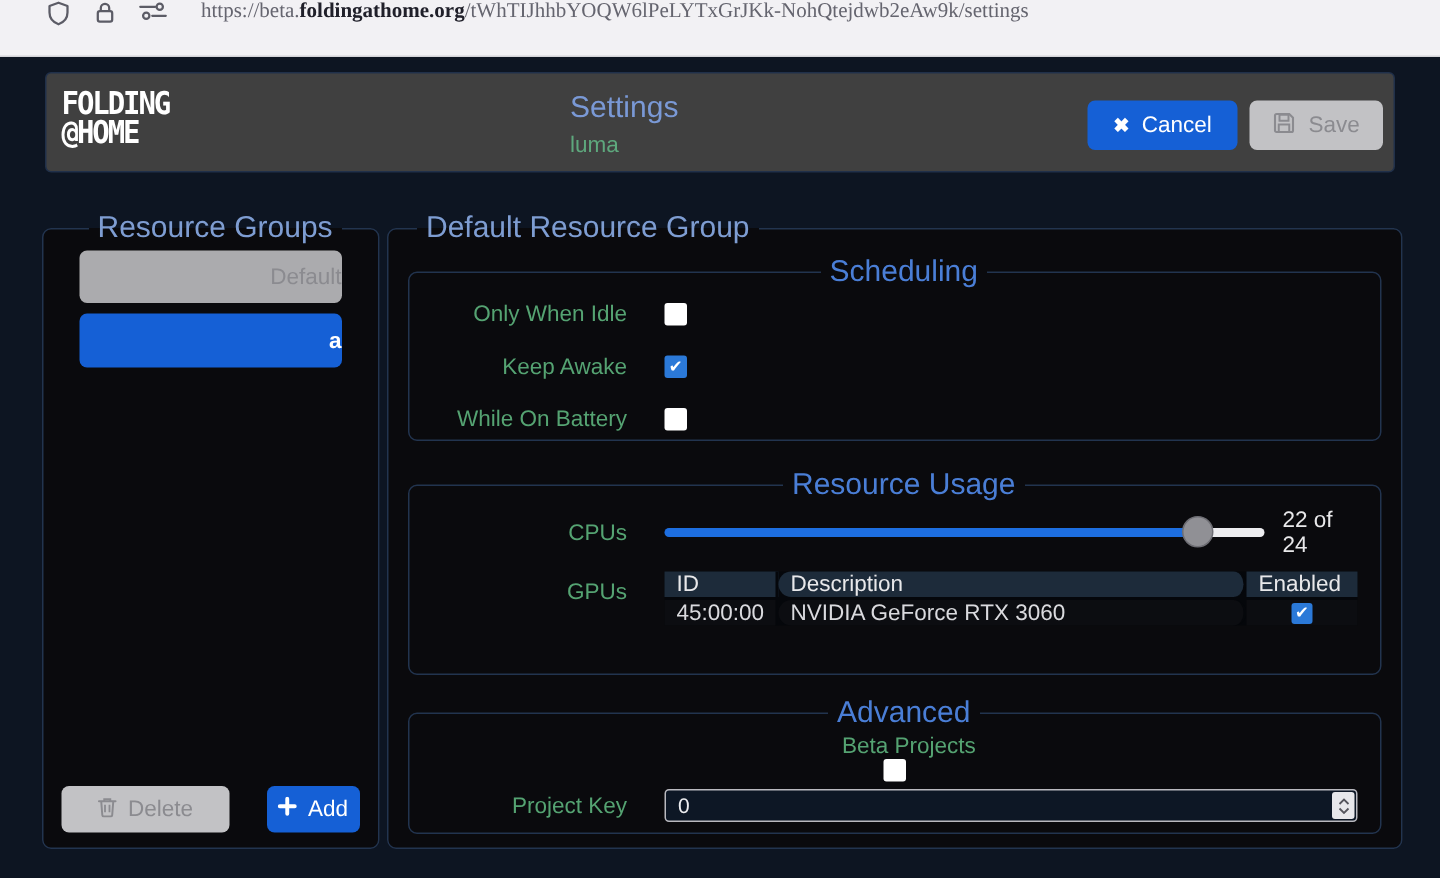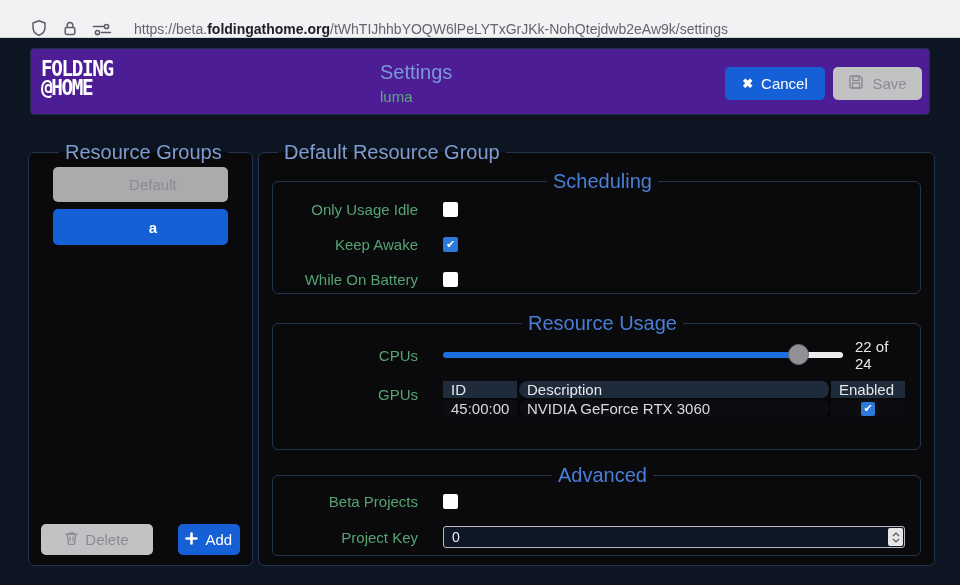--- a/index.html
+++ b/index.html
@@ -2,32 +2,32 @@
 <html><head>
 <meta charset="utf-8">
 <style>
   * { box-sizing: border-box; margin: 0; padding: 0; }
   html,body { width: 960px; height: 585px; overflow: hidden; }
   body { font-family: "Liberation Sans", sans-serif; background: #0d1522; }
 
   
   .browser-bar {
     height: 38px; background: #f2f1f4; border-bottom: 1px solid #d4d4d8;
-    display: flex; align-items: flex-end; padding-left: 30px;
+    display: flex; align-items: flex-start; padding-left: 30px; font-family: Liberation Serif, serif;
   }
   .browser-bar svg { display: block; }
   .chrome-icon { margin-right: 14px; display: flex; align-items: center; }
   .url-text { font-size: 14px; color: #65656f; margin-left: 8px; white-space: nowrap; }
   .url-text .domain { color: #20202a; font-weight: 700; }
 
   
   .page { position: relative; width: 960px; height: 547px; background: #0d1522; }
 
   .card {
-    position: absolute; background: #4c1d95;
+    position: absolute; background: #404040;
     border: 1px solid #20304a; border-radius: 4px;
   }
   .header-card { left: 30px; top: 10px; width: 900px; height: 67px; }
 
   .logo {
     position: absolute; left: 10px; top: 11px;
     font-family: "DejaVu Sans Mono", monospace; font-weight: 700;
     font-size: 21px; line-height: 0.92; letter-spacing: -1.5px; color: #ffffff;
     transform: scaleX(0.92); transform-origin: left top;
   }
@@ -56,21 +56,21 @@
     font-size: 20px; color: #7e9dd2; padding: 0 6px; margin-left: 6px;
     white-space: nowrap;
   }
   fieldset.inner legend { color: #4a7ed6; text-align: center; }
 
   .sidebar-fs { left: 28px; top: 103px; width: 215px; height: 425px; padding: 0 24px; }
   .main-fs    { left: 258px; top: 103px; width: 677px; height: 425px; padding: 0 13px; }
 
   
   .group-btn {
-    display: block; width: 100%; text-align: center; padding-left: 25px;
+    display: block; width: 100%; text-align: right; padding-left: 25px;
     border: none; border-radius: 5px; font-size: 15px; cursor: pointer;
     font-family: "Liberation Sans", sans-serif;
   }
   .group-default { margin-top: 3px; height: 35px; background: #ababae; color: #8b8b90; }
   .group-selected { margin-top: 7px; height: 36px; background: #1560d6; color: #ffffff; font-weight: 700; }
   .sidebar-actions { position: absolute; left: 12px; right: 12px; bottom: 10px;
     display: flex; justify-content: space-between; }
   .btn-delete { width: 112px; height: 31px; gap: 7px; }
   .btn-add    { width: 62px;  height: 31px; gap: 7px; }
 
@@ -220,21 +220,21 @@
       </button>
     </div>
   </fieldset>
 
   <fieldset class="main-fs">
     <legend>Default Resource Group</legend>
 
     <fieldset class="inner sched-fs fs-pad">
       <legend>Scheduling</legend>
       <div class="form-row">
-        <span class="row-label">Only Usage Idle</span>
+        <span class="row-label">Only When Idle</span>
         <span class="checkbox"></span>
       </div>
       <div class="form-row">
         <span class="row-label">Keep Awake</span>
         <span class="checkbox checked"></span>
       </div>
       <div class="form-row">
         <span class="row-label">While On Battery</span>
         <span class="checkbox"></span>
       </div>
@@ -265,21 +265,21 @@
             <span class="t-cell c-enabled">
               <span class="checkbox checked"></span>
             </span>
           </div>
         </div>
       </div>
     </fieldset>
 
     <fieldset class="inner adv-fs fs-pad">
       <legend>Advanced</legend>
-      <div class="form-row" style="margin-top:2px;">
+      <div class="form-row" style="margin-top:2px;flex-direction:column;">
         <span class="row-label">Beta Projects</span>
         <span class="checkbox"></span>
       </div>
       <div class="form-row" style="margin-top:12px;">
         <span class="row-label">Project Key</span>
         <span class="num-input">
           <span class="val">0</span>
           <span class="spinner">
             <svg width="8" height="5" viewBox="0 0 8 5" fill="none">
               <path d="M1 4 L4 1 L7 4" stroke="#55555c" stroke-width="1.2"></path>

